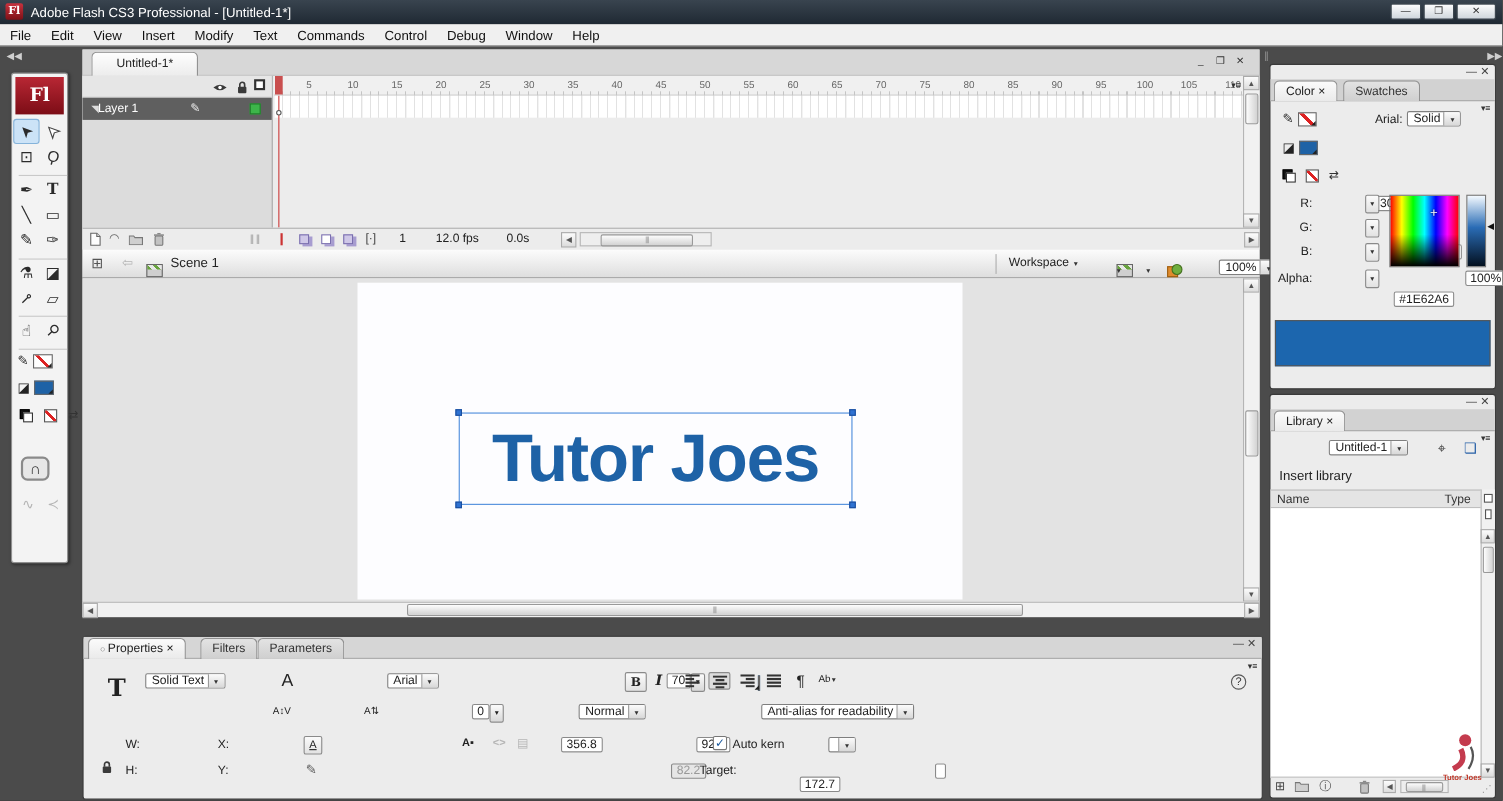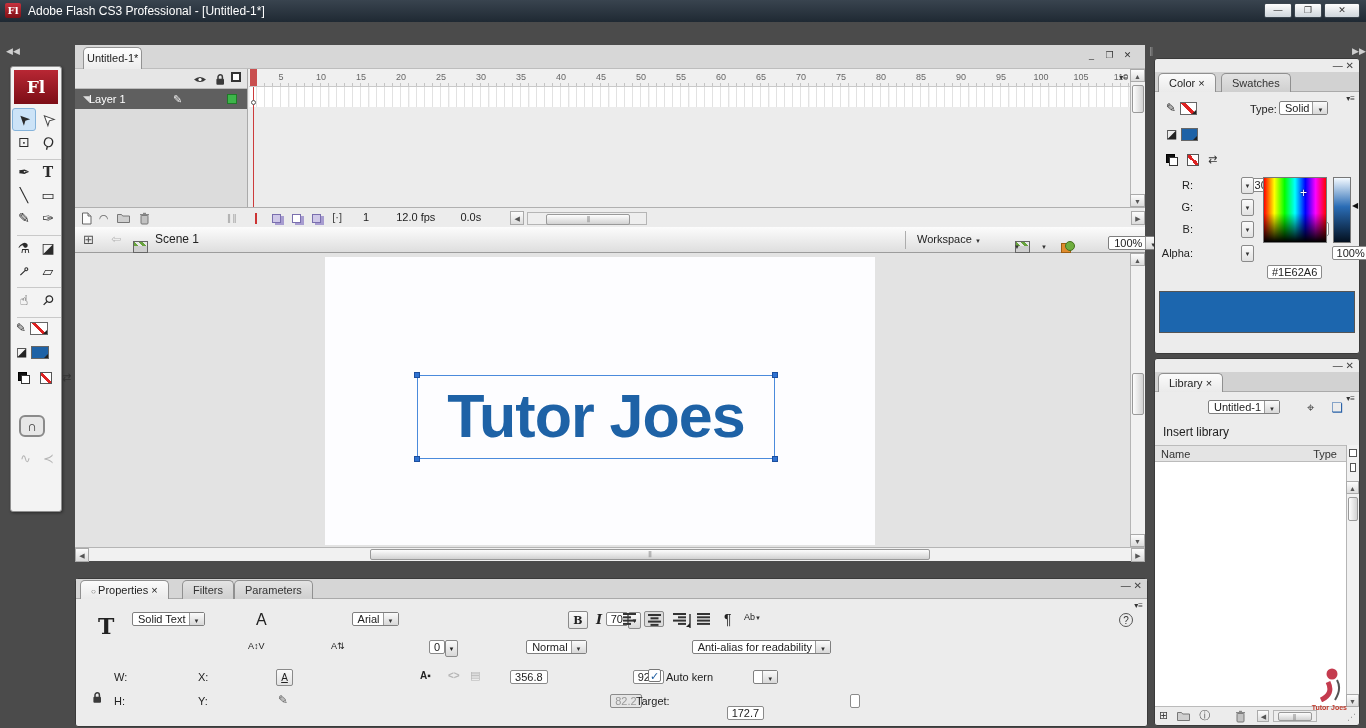--- a/index.html
+++ b/index.html
@@ -45,21 +45,21 @@
   .bw::before{content:"";position:absolute;left:0;top:0;width:7px;height:7px;background:#111;border:1px solid #000;}
   .bw::after{content:"";position:absolute;right:0;bottom:0;width:7px;height:7px;background:#fff;border:1px solid #333;}
   .noc{border:1px solid #555;background:linear-gradient(45deg,transparent 40%,#d22 40%,#d22 60%,transparent 60%),#fff;}
   .magnetbtn{position:absolute;left:8px;top:348px;width:26px;height:22px;border:2px solid #8a8a8a;border-radius:6px;
     background:#e7e7e7;text-align:center;line-height:18px;font-weight:bold;font-size:14px;color:#333;}
   .gr{color:#b5b5b5;}
 
   
   .docwin{position:absolute;left:75px;top:45px;width:1070px;height:516px;background:#e9e9e9;}
   .tabstrip{position:absolute;left:0;top:0;width:100%;height:24px;background:#d7d7d7;border-bottom:1px solid #bdbdbd;}
-  .doctab{position:absolute;left:8px;top:2px;height:22px;padding:0 3px;background:linear-gradient(#fefefe,#ececec);
+  .doctab{position:absolute;left:8px;top:2px;height:22px;padding:0 22px;background:linear-gradient(#fefefe,#ececec);
     border:1px solid #929292;border-bottom:none;border-radius:5px 5px 0 0;line-height:21px;font-size:11px;}
   .tinybtn{display:inline-block;width:15px;height:13px;text-align:center;line-height:12px;font-size:9px;color:#333;}
 
   
   .timeline{position:absolute;left:0;top:24px;width:1070px;height:158px;background:#ececec;}
   .tl-left{position:absolute;left:0;top:0;width:173px;height:138px;background:#dcdcdc;border-right:1px solid #aaa;}
   .tl-head{position:absolute;left:0;top:0;width:100%;height:20px;background:#e6e6e6;border-bottom:1px solid #bbb;}
   .layerrow{position:absolute;left:0;top:20px;width:100%;height:20px;background:#5f5f5f;color:#fff;line-height:20px;}
   .outl{display:inline-block;width:10px;height:10px;border:2px solid #333;background:#fff;vertical-align:middle;}
   .greensq{display:inline-block;width:10px;height:10px;border:1px solid #1f7a28;background:#3db54a;}
@@ -173,20 +173,23 @@
 <div class="screen">
 
   <div class="titlebar">
     <span class="appico">Fl</span>
     <span class="title-text">Adobe Flash CS3 Professional - [Untitled-1*]</span>
     <span class="winbtn" style="right:74px;width:28px;">—</span>
     <span class="winbtn" style="right:44px;width:28px;">❐</span>
     <span class="winbtn" style="right:6px;width:36px;">✕</span>
   </div>
 
+  <div class="menubar">
+    <span class="menuitem">File</span><span class="menuitem">Edit</span><span class="menuitem">View</span><span class="menuitem">Insert</span><span class="menuitem">Modify</span><span class="menuitem">Text</span><span class="menuitem">Commands</span><span class="menuitem">Control</span><span class="menuitem">Debug</span><span class="menuitem">Window</span><span class="menuitem">Help</span>
+  </div>
 
   <span class="abs" style="left:6px;top:46px;color:#cfcfcf;font-size:9px;">◀◀</span>
   <span class="abs" style="left:1352px;top:46px;color:#cfcfcf;font-size:9px;">▶▶</span>
   <span class="abs grip" style="left:1149px;top:46px;">∥</span>
 
   <div class="toolbar">
     <div class="fllogo">Fl</div>
     <div class="toolgrid" style="top:41px;">
       <div class="tool sel r-ul"><span>➤</span></div>
         <div class="tool r-ul hollow"><span>➤</span></div>
@@ -439,21 +442,21 @@
       <span class="ptab" style="left:3px;">Color ×</span>
       <span class="ptab inactive" style="left:66px;">Swatches</span>
       <span class="pmenu" style="top:22px;">▾≡</span>
     </div>
     <div class="swrow abs" style="left:6px;top:40px;">
       <span style="font-size:12px;">✎</span>
       <span class="sw none" style="width:17px;">
           <span class="cnr"></span>
         </span>
     </div>
-    <span class="lbl" style="left:95px;top:44px;">Type:</span>
+    <span class="lbl" style="left:95px;top:44px;">Arial:</span>
     <span class="select abs" style="left:124px;top:41px;width:76px;"><span>Solid</span><span class="dd">▼</span></span>
     <div class="swrow abs" style="left:6px;top:66px;">
       <span style="font-size:12px;">◪</span>
       <span class="sw fill" style="width:17px;">
           <span class="cnr"></span>
         </span>
     </div>
     <div class="swrow abs" style="left:6px;top:92px;gap:9px;">
       <span class="miniico bw"></span>
       <span class="miniico noc"></span>

